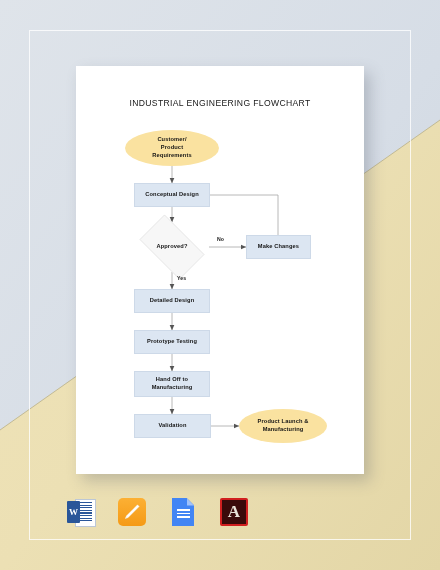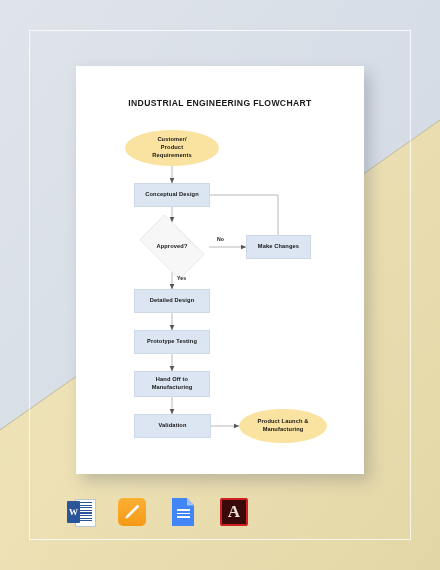--- a/index.html
+++ b/index.html
@@ -60,21 +60,21 @@
     box-shadow: 6px 7px 14px rgba(90,95,110,0.30);
   }
 
   #doc-title {
     position: absolute;
     top: 32px;
     left: 0;
     width: 288px;
     text-align: center;
     font-size: 8.6px;
-    font-weight: bold;
+    font-weight: normal;
     letter-spacing: 0.35px;
     color: #181818;
   }
 
   
   #flow {
     position: absolute;
     left: 0;
     top: 0;
     width: 288px;

